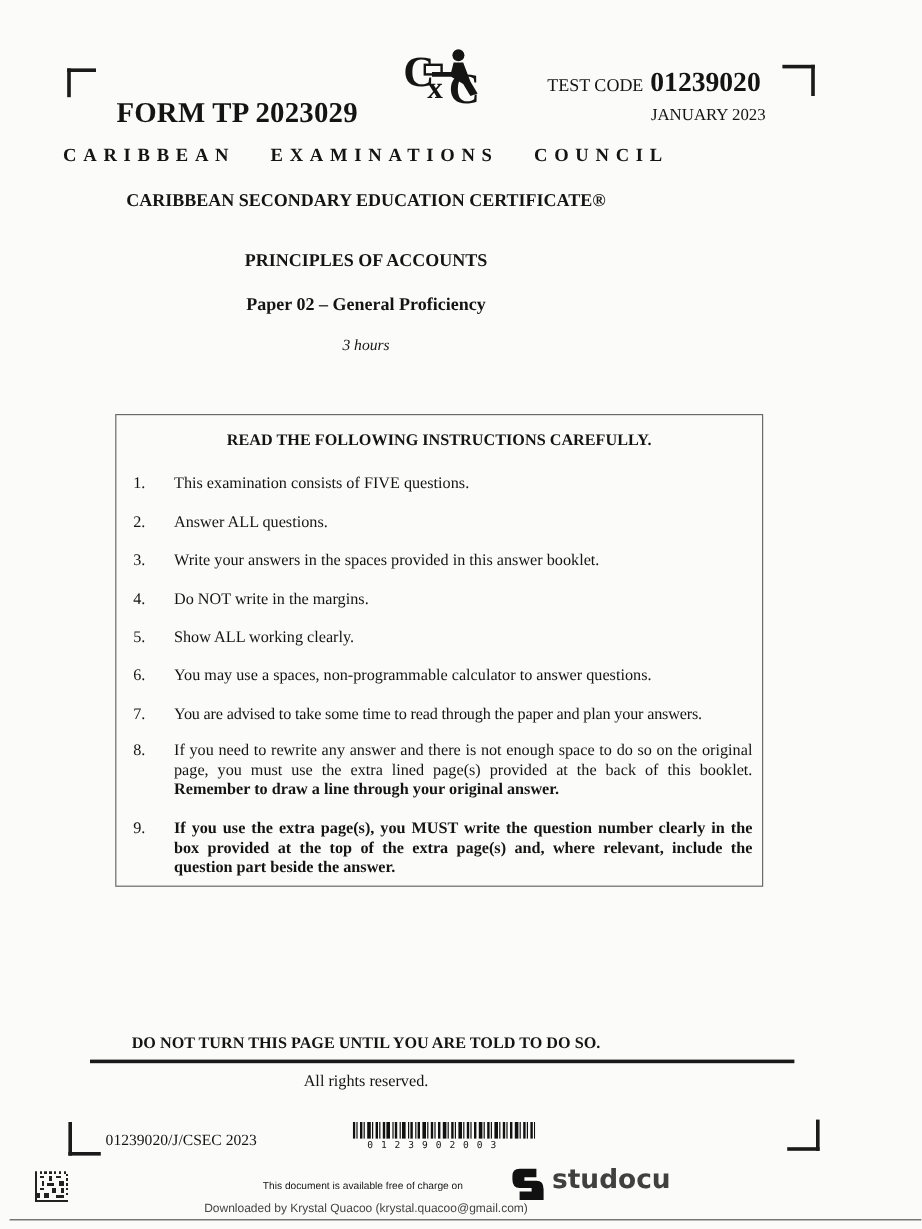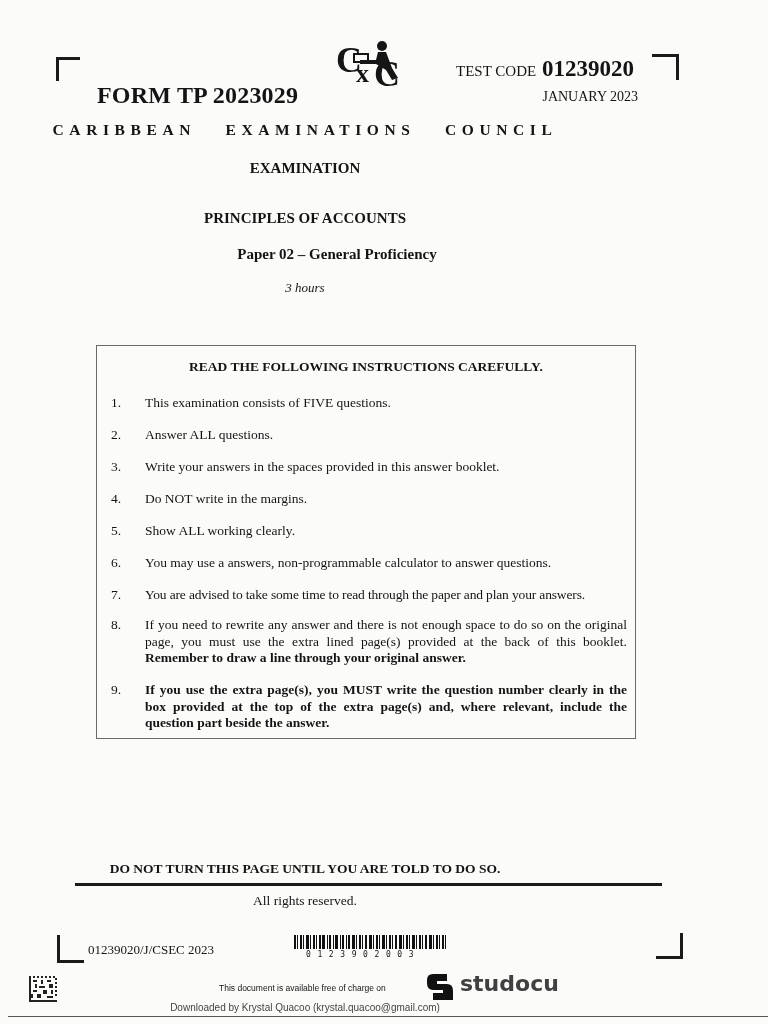--- a/index.html
+++ b/index.html
@@ -14,21 +14,21 @@
 
   .form-tp { left: 97px; top: 82px; font-size: 24px; font-weight: bold; letter-spacing: 0.2px; }
   .logo { left: 336px; top: 38px; width: 72px; height: 50px; }
   .test-code { left: 456px; top: 56px; font-size: 15px; }
   .test-code .code { font-size: 23px; font-weight: bold; margin-left: 2px; text-align: center; }
   .month { left: 520px; top: 89px; width: 118px; text-align: right; font-size: 14px; }
 
   .council { top: 121px; font-size: 15.5px; font-weight: bold; letter-spacing: 5.6px; word-spacing: 20px; }
   .csec { top: 159px; font-size: 15px; font-weight: bold; line-height: 18px; }
   .subject { top: 210px; font-size: 15px; font-weight: bold; }
-  .paper { top: 246px; font-size: 15px; font-weight: bold; padding-left: 32px; }
+  .paper { top: 246px; font-size: 15px; font-weight: bold; }
   .duration { top: 280px; font-size: 13px; font-weight: normal; font-style: italic; }
 
   .box {
     left: 96px; top: 345px; width: 540px; height: 394px;
     border: 1px solid #6a6a6a; box-sizing: border-box;
   }
   .box-title { position: absolute; left: 0; width: 100%; top: 13px; text-align: center; font-size: 13.5px; font-weight: bold; }
   .item { position: absolute; left: 0; width: 100%; font-size: 13.5px; line-height: 16.5px; }
   .item .num { position: absolute; left: 14px; }
   .item .txt { position: absolute; left: 48px; right: 8px; text-align: justify; }
@@ -73,21 +73,21 @@
 </svg>
 
 <div class="abs test-code">
   <span>TEST CODE</span>
   <span class="code">01239020</span>
 </div>
 <div class="abs month">JANUARY 2023</div>
 
 <div class="abs center council">CARIBBEAN EXAMINATIONS COUNCIL</div>
 <div class="abs center csec">
-  <div>EXAMINATION</div>
+  <div>CARIBBEAN SECONDARY EDUCATION CERTIFICATE®</div>
 </div>
 <div class="abs center subject">PRINCIPLES OF ACCOUNTS</div>
 <div class="abs center paper">Paper 02 – General Proficiency</div>
 <div class="abs center duration">3 hours</div>
 
 <div class="abs box">
   <div class="box-title">READ THE FOLLOWING INSTRUCTIONS CAREFULLY.</div>
 
   <div class="item" style="top:49px;">
     <span class="num">1.</span>
@@ -104,21 +104,21 @@
   <div class="item" style="top:145px;">
     <span class="num">4.</span>
     <span class="txt">Do NOT write in the margins.</span>
   </div>
   <div class="item" style="top:177px;">
     <span class="num">5.</span>
     <span class="txt">Show ALL working clearly.</span>
   </div>
   <div class="item" style="top:209px;">
     <span class="num">6.</span>
-    <span class="txt">You may use a answers, non-programmable calculator to answer questions.</span>
+    <span class="txt">You may use a spaces, non-programmable calculator to answer questions.</span>
   </div>
   <div class="item" style="top:241px;">
     <span class="num">7.</span>
     <span class="txt" style="letter-spacing:-0.15px;">You are advised to take some time to read through the paper and plan your answers.</span>
   </div>
   <div class="item" style="top:271px;">
     <span class="num">8.</span>
     <span class="txt"><span>If you need to rewrite any answer and there is not enough space to do so on the original page, you must use the extra lined page(s) provided at the back of this booklet.</span> <span class="bold">Remember to draw a line through your original answer.</span></span>
   </div>
   <div class="item" style="top:336px;">

